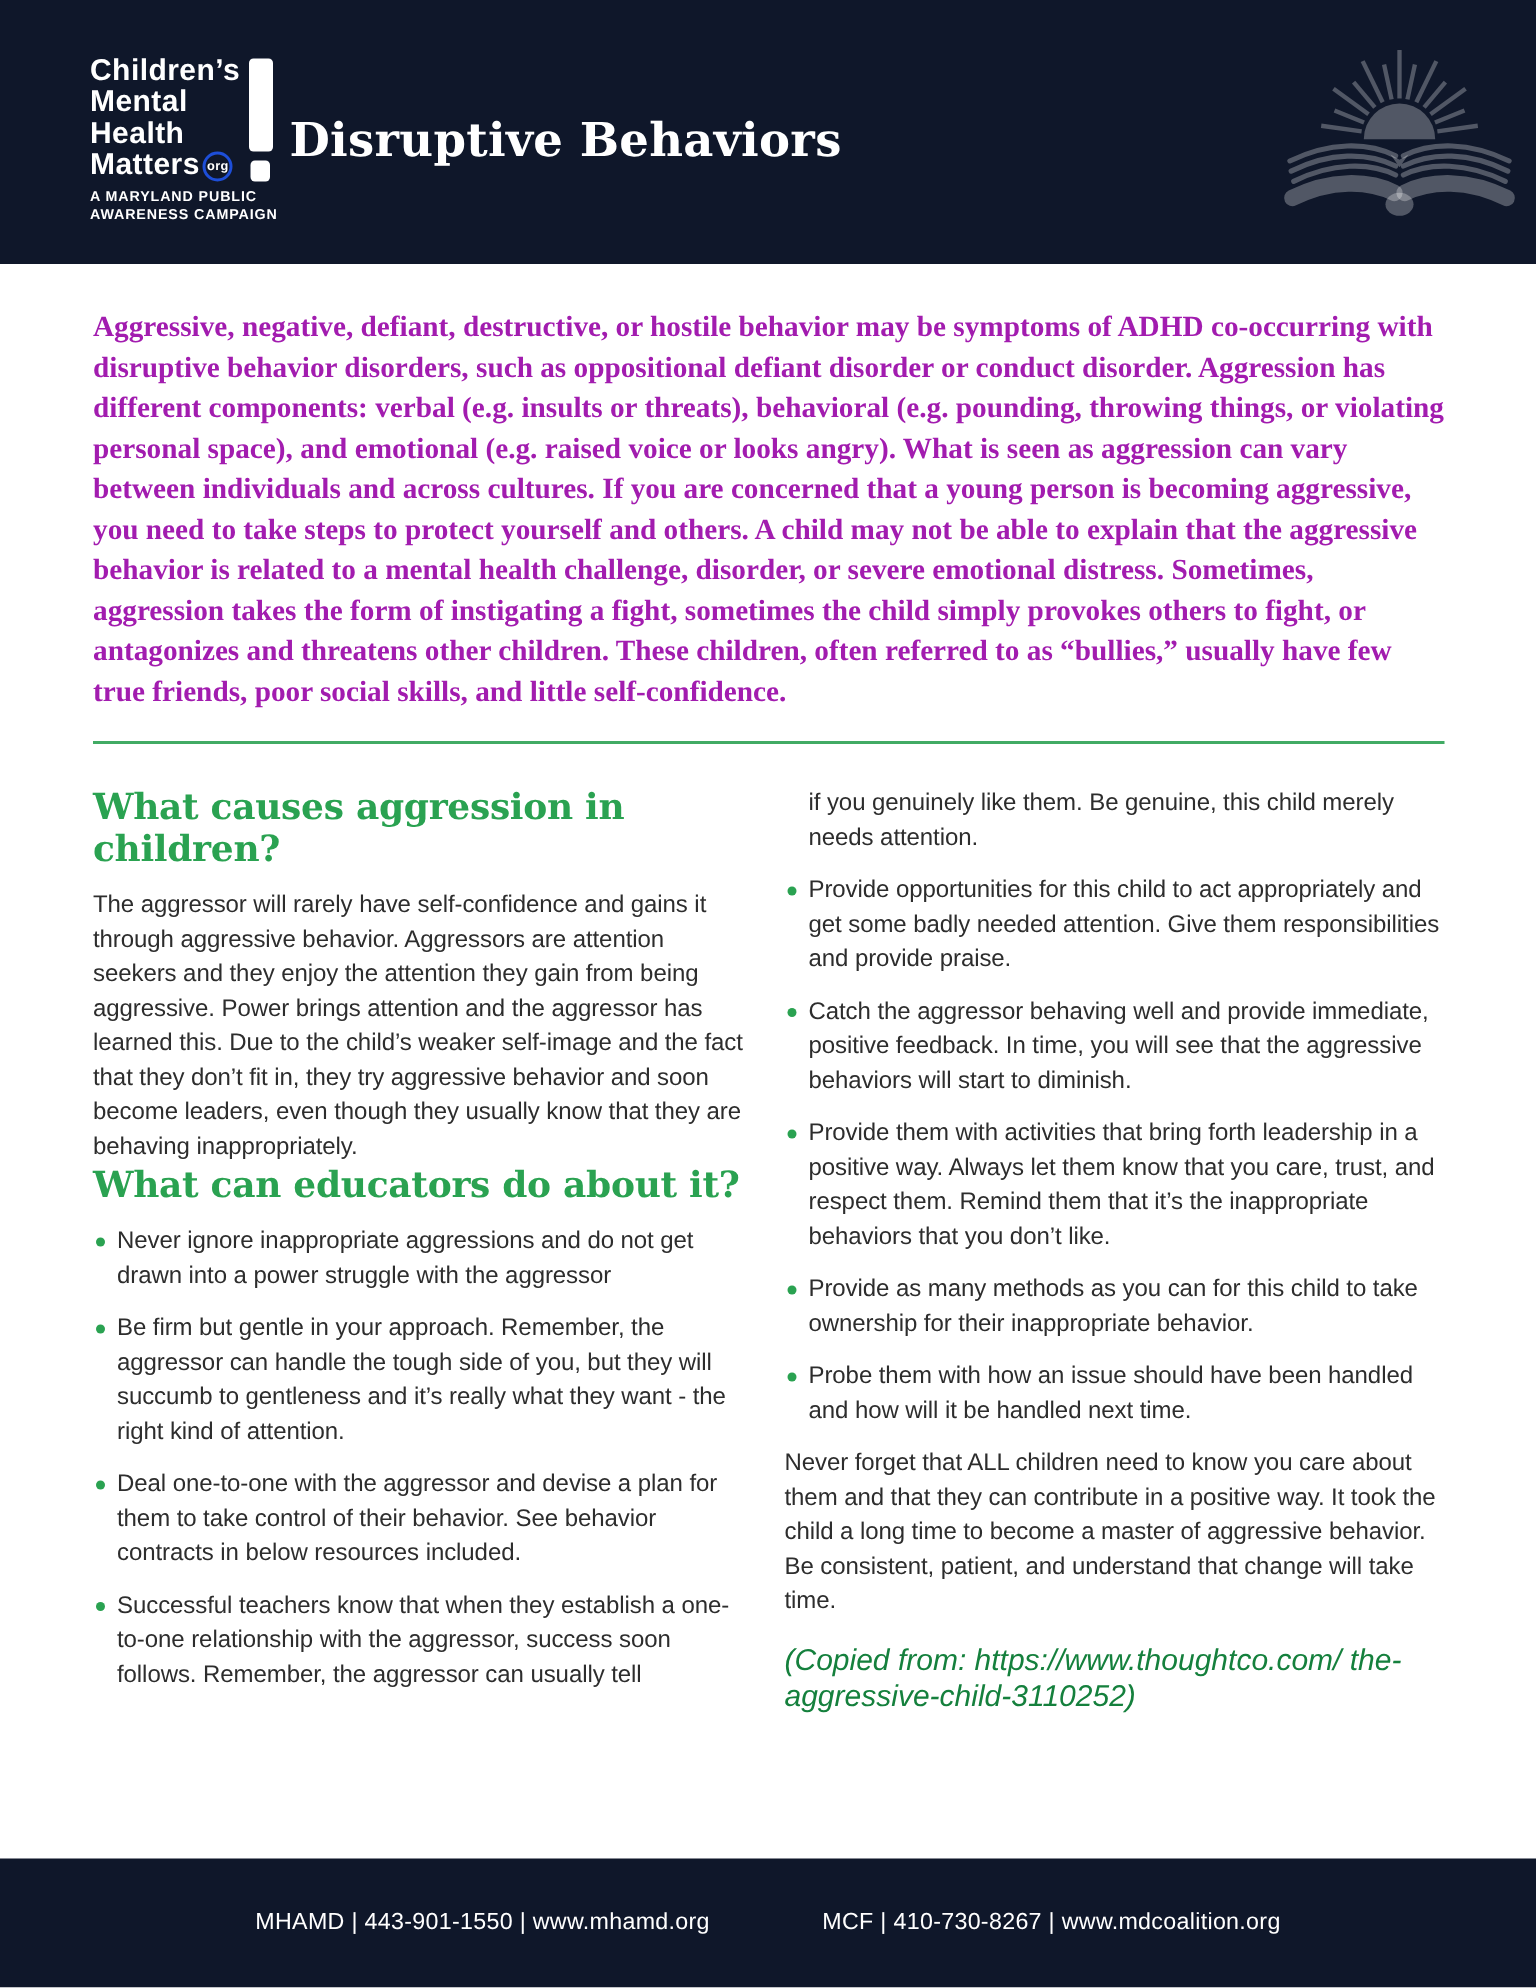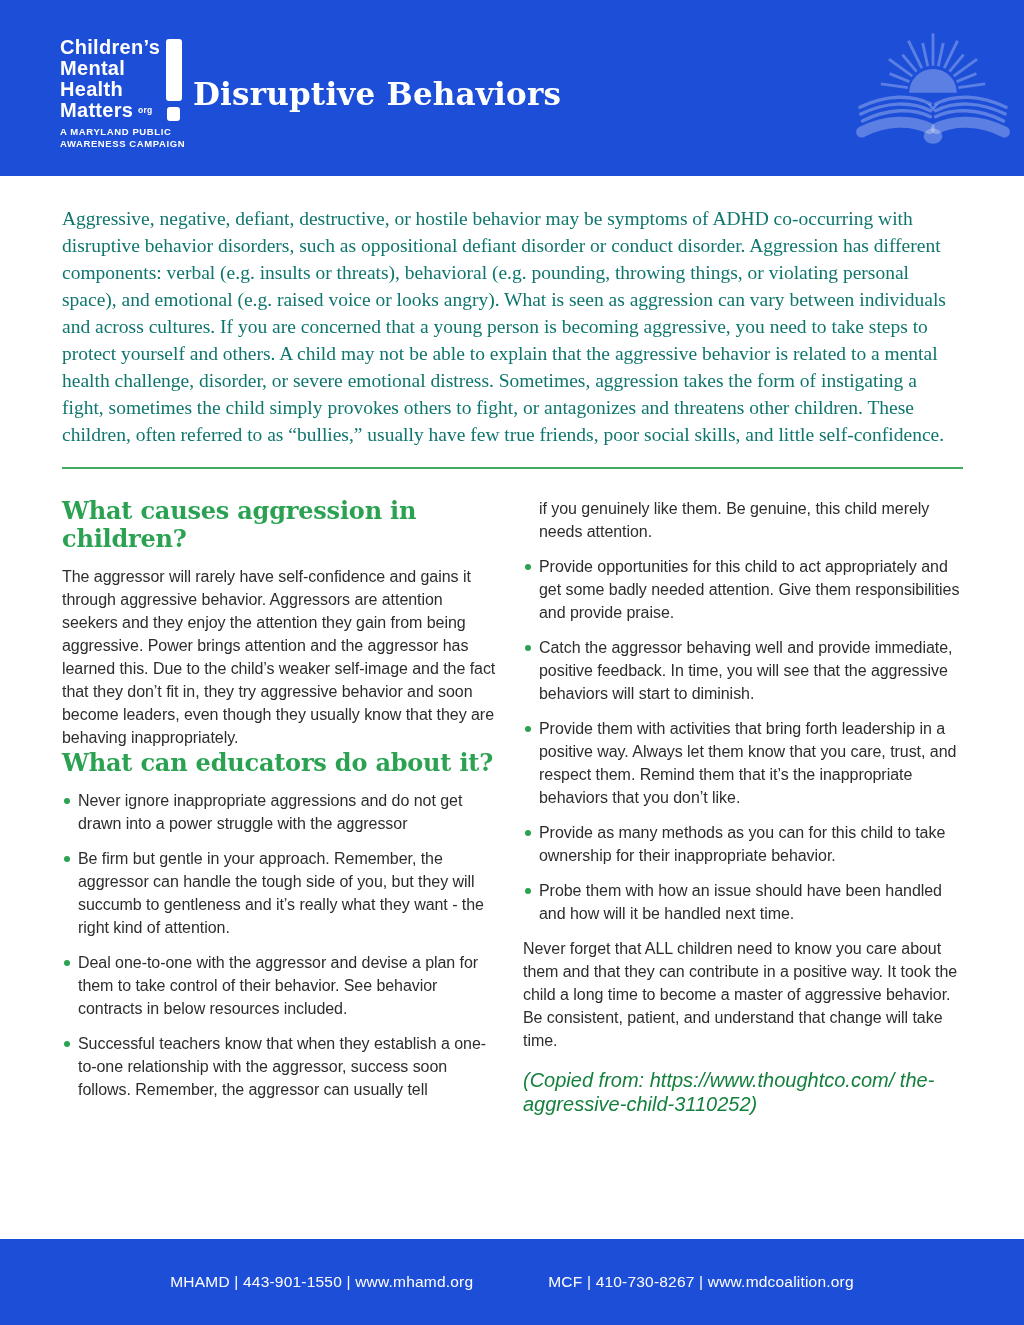--- a/index.html
+++ b/index.html
@@ -6,21 +6,21 @@
   html, body { margin: 0; padding: 0; }
   body {
     width: 1024px; height: 1325px; overflow: hidden;
     background: #ffffff;
     font-family: "Liberation Sans", sans-serif;
     color: #2d2d2d;
   }
   .page { width: 1024px; height: 1325px; display: flex; flex-direction: column; }
 
   
-  .band { background: #1d4ed8; position: relative; }
+  .band { background: #0f172a; position: relative; }
   header.band { height: 176px; flex: 0 0 auto; overflow: hidden; }
 
   .logo { position: absolute; left: 60px; top: 37px; width: 150px; color: #fff; }
   .logo-line {
     font-weight: bold; font-size: 20px; line-height: 21px; letter-spacing: 0.3px;
   }
   .matters-row { display: flex; align-items: center; }
   .org-badge {
     display: inline-flex; align-items: center; justify-content: center;
     width: 20px; height: 20px; margin-left: 2px;
@@ -49,21 +49,21 @@
     font-family: "DejaVu Serif", serif; font-weight: bold;
     font-size: 31px; line-height: 36px; letter-spacing: 0.2px;
   }
 
   .watermark { position: absolute; right: 6px; top: 12px; }
 
   
   main { flex: 1 1 auto; padding: 29px 61px 0 62px; }
   .intro {
     font-family: "Liberation Serif", serif;
-    font-size: 19.5px; line-height: 27px; color: #0f766e; margin: 0;
+    font-size: 19.5px; line-height: 27px; color: #a21caf; margin: 0; font-weight: bold;
   }
   .divider { border: none; border-top: 2px solid #41ab64; margin: 19px 0 0 0; }
 
   .columns { display: flex; gap: 26px; margin-top: 28px; }
   .col-left { width: 435px; flex: 0 0 auto; }
   .col-right { width: 440px; flex: 0 0 auto; }
 
   h2.section-heading {
     font-family: "DejaVu Serif", serif; font-weight: bold;
     color: #2aa251; font-size: 24px; line-height: 28px;

